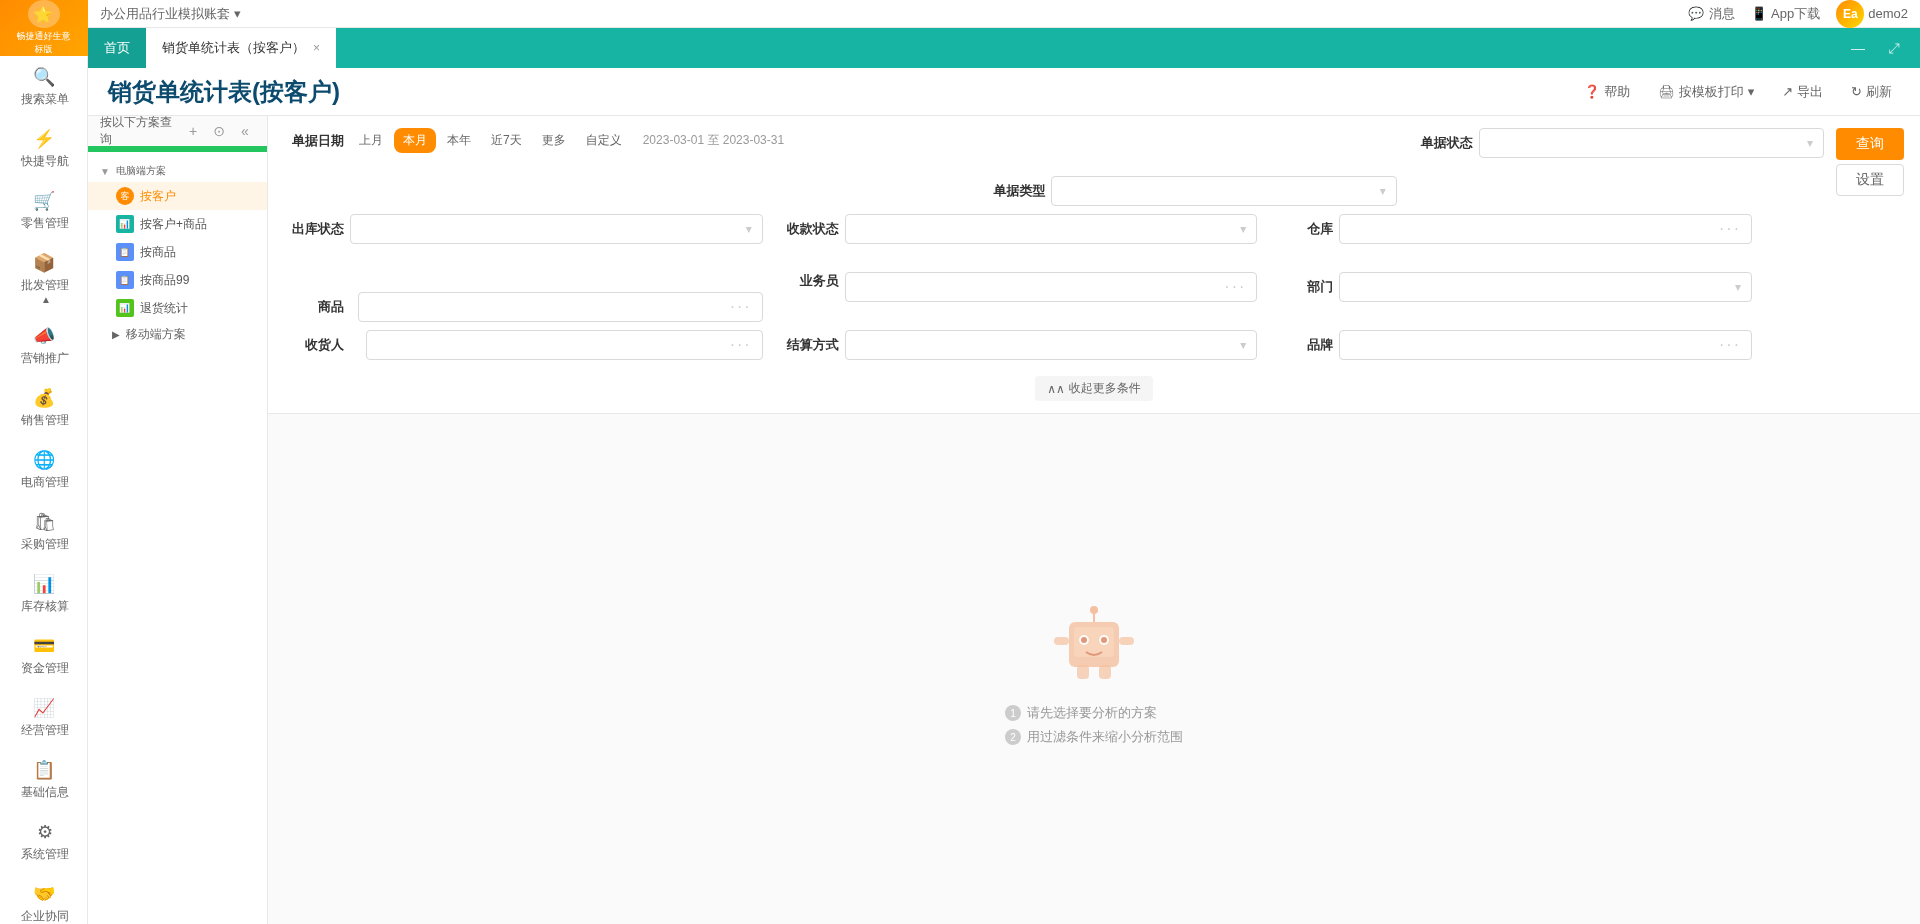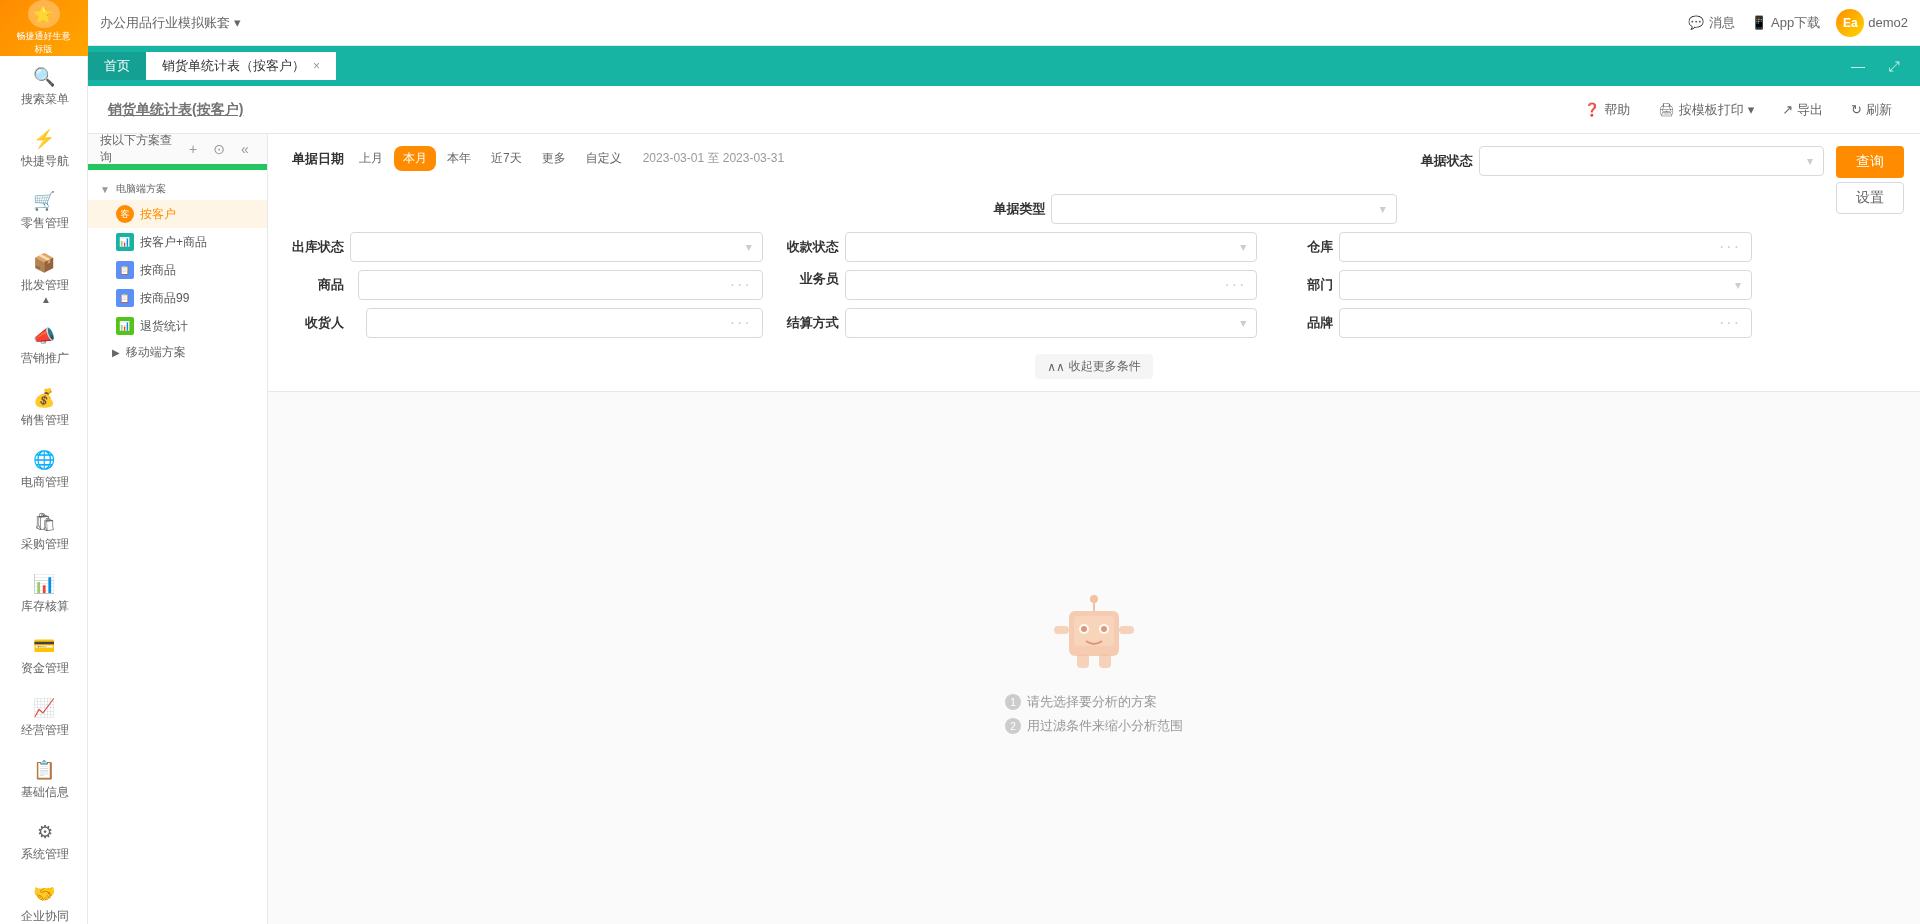--- a/index.html
+++ b/index.html
@@ -61,21 +61,21 @@
     
     .main-area {
       flex: 1;
       display: flex;
       flex-direction: column;
       overflow: hidden;
     }
 
     
     .top-header {
-      height: 46px;
+      height: 28px;
       background: #fff;
       border-bottom: 1px solid #e8e8e8;
       display: flex;
       align-items: center;
       padding: 0 12px;
       justify-content: space-between;
       flex-shrink: 0;
       text-align: right;
     }
     .header-left {
@@ -120,21 +120,21 @@
     
     .tab-bar {
       height: 40px;
       background: #17b3a3;
       display: flex;
       align-items: center;
       padding: 0 0;
       flex-shrink: 0;
     }
     .tab-item {
-      height: 28px;
+      height: 40px;
       display: flex;
       align-items: center;
       padding: 0 16px;
       cursor: pointer;
       font-size: 13px;
       color: rgba(255,255,255,0.85);
       position: relative;
       white-space: nowrap;
     }
     .tab-item.home {
@@ -184,24 +184,23 @@
       height: 48px;
       background: #fff;
       border-bottom: 1px solid #e8e8e8;
       display: flex;
       align-items: center;
       padding: 0 20px;
       justify-content: space-between;
       flex-shrink: 0;
     }
     .page-title {
-      font-size: 14px;
+      font-size: 24px;
       font-weight: bold;
-      color: #737373;
-      text-decoration: underline;
+      color: #0c4a6e;
     }
     .page-title-actions {
       display: flex;
       align-items: center;
       gap: 12px;
     }
     .action-btn {
       display: flex;
       align-items: center;
       gap: 4px;
@@ -723,21 +722,21 @@
               <span class="filter-label">仓库</span>
               <div class="filter-control" style="flex:1;">
                 <span></span>
                 <span class="dots">···</span>
               </div>
             </div>
             <div style="width:140px; margin-left:12px; flex-shrink:0;"></div>
           </div>
 
           <div style="display:flex; align-items:center; gap:0; margin-bottom:8px;">
-            <div style="display:flex; align-items:center; flex:1; gap:14px;">
+            <div style="display:flex; align-items:center; flex:1; gap:14px;margin-top:40px;">
               <span class="filter-label">商品</span>
               <div class="filter-control" style="flex:1;">
                 <span></span>
                 <span class="dots">···</span>
               </div>
             </div>
             <div style="display:flex; flex:1; gap:6px; margin-left:16px;">
               <span class="filter-label">业务员</span>
               <div class="filter-control" style="flex:1;">
                 <span></span>

